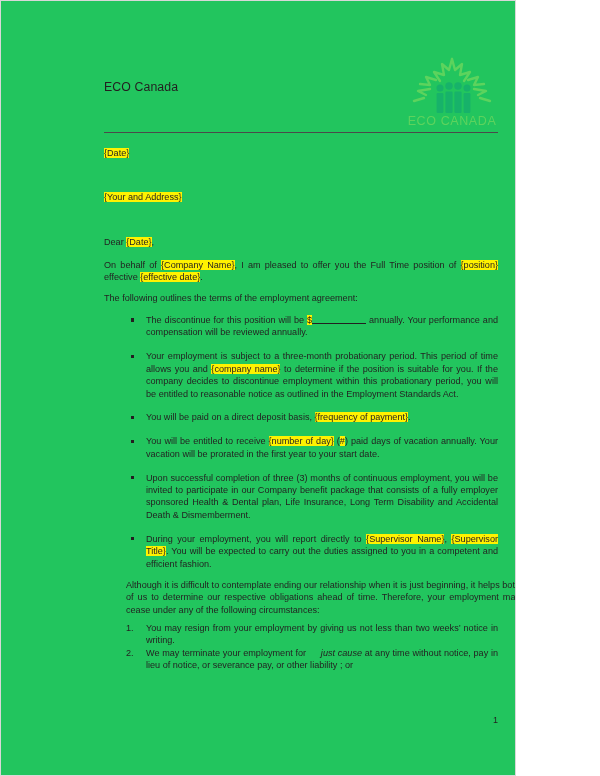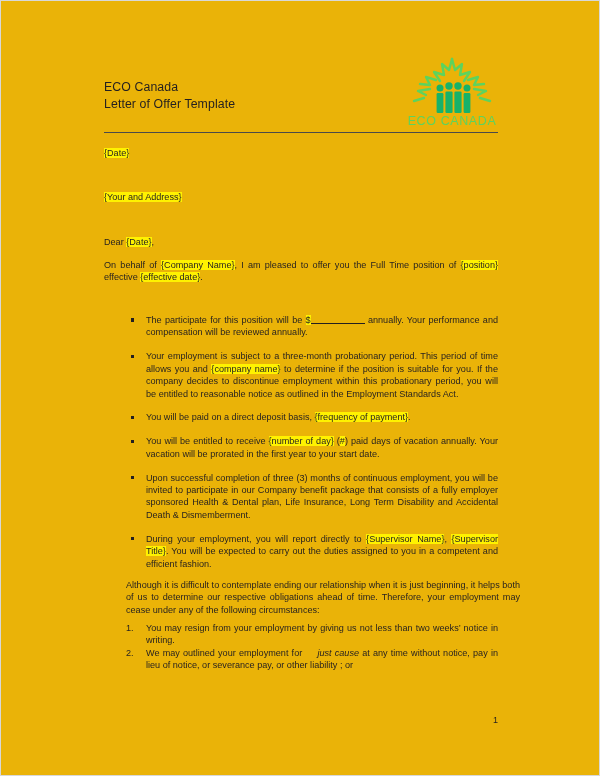--- a/index.html
+++ b/index.html
@@ -11,23 +11,23 @@
     width: 600px;
     height: 776px;
     background: #ffffff;
     font-family: "Liberation Sans", sans-serif;
     overflow: hidden;
   }
 
   .page {
     position: relative;
     box-sizing: border-box;
-    width: 600px;
+    width: 516px;
     height: 776px;
-    background: #eab308;
+    background: #22c55e;
     border: 1px solid #d8d8d8;
     overflow: hidden;
   }
 
   .page-body {
     position: absolute;
     left: 103px;
     top: 0;
     width: 394px;
   }
@@ -138,21 +138,20 @@
 </style>
 </head>
 <body>
 
 <div class="page">
 
   <div class="page-body">
     <div class="header">
       <div class="header-title">
         <div>ECO Canada</div>
-        <div>Letter of Offer Template</div>
       </div>
 
       <div class="logo">
         <svg width="96" height="76" viewBox="0 0 96 76" xmlns="http://www.w3.org/2000/svg">
 
           <g fill="none" stroke="#5dd35d" stroke-width="2.4" stroke-linecap="round" stroke-linejoin="round">
             <path d="M48 6 L51 17 L58 11 L56 22 L66 19 L60 28"></path>
             <path d="M48 6 L45 17 L38 11 L40 22 L30 19 L36 28"></path>
             <path d="M64 27 L74 24 L70 32 L80 31"></path>
             <path d="M32 27 L22 24 L26 32 L16 31"></path>
@@ -189,26 +188,27 @@
   </div>
 
   <div class="doc-text nojust" style="top:235px;">
     <span>Dear </span><span class="hl">{Date}</span><span>,</span>
   </div>
 
   <div class="doc-text" style="top:258px;">
     <span>On behalf of </span><span class="hl">{Company Name}</span><span>, I am pleased to offer you the Full Time position of </span><span class="hl">{position}</span><span> effective </span><span class="hl">{effective date}</span><span>.</span>
   </div>
 
+  <div class="doc-text nojust" style="top:291px;">The following outlines the terms of the employment agreement:</div>
 
   <div class="doc-text" style="top:313px;">
     <ul class="bullets">
 
       <li>
-        <span class="marker"></span><span>The participate for this position will be </span><span class="hl">$</span><span class="blank-line"></span><span> annually. Your performance and compensation will be reviewed annually.</span>
+        <span class="marker"></span><span>The discontinue for this position will be </span><span class="hl">$</span><span class="blank-line"></span><span> annually. Your performance and compensation will be reviewed annually.</span>
       </li>
 
       <li>
         <span class="marker"></span><span>Your employment is subject to a three-month probationary period.  This period of time allows you and </span><span class="hl">{company name}</span><span> to determine if the position is suitable for you.  If the company decides to discontinue employment within this probationary period, you will be entitled to reasonable notice as outlined in the Employment Standards Act.</span>
       </li>
 
       <li>
         <span class="marker"></span><span>You will be paid on a direct deposit basis, </span><span class="hl">{frequency of payment}</span><span>.</span>
       </li>
 
@@ -228,20 +228,20 @@
   </div>
 
   <div class="doc-text" style="top:578px;margin-left:22px;">Although it is difficult to contemplate ending our relationship when it is just beginning, it helps both of us to determine our respective obligations ahead of time. Therefore, your employment may cease under any of the following circumstances:</div>
 
   <div class="doc-text" style="top:621px;">
     <ol class="numbers">
       <li>
         <span class="num">1.</span><span>You may resign from your employment by giving us not less than two weeks’ notice in writing.</span>
       </li>
       <li>
-        <span class="num">2.</span><span>We may outlined your employment for </span><span class="it">just cause</span><span> at any time without notice, pay in lieu of notice, or severance pay, or other liability ; or</span>
+        <span class="num">2.</span><span>We may terminate your employment for </span><span class="it">just cause</span><span> at any time without notice, pay in lieu of notice, or severance pay, or other liability ; or</span>
       </li>
     </ol>
   </div>
 
   <div class="page-number">1</div>
 
 </div>
 
 </body></html>

